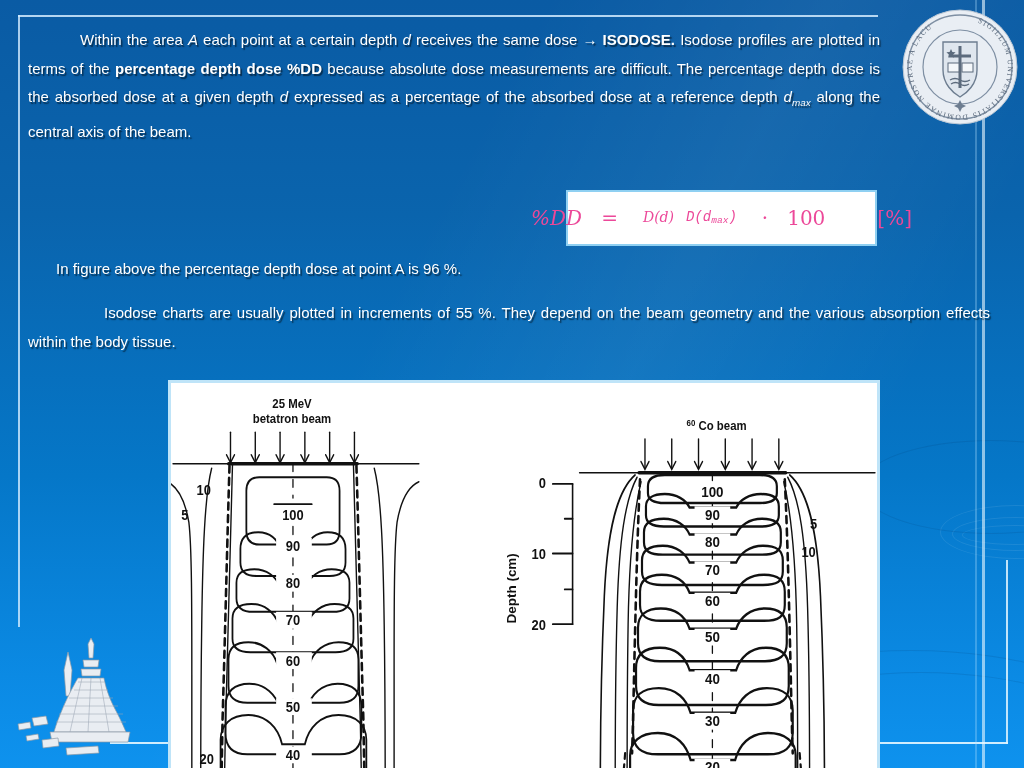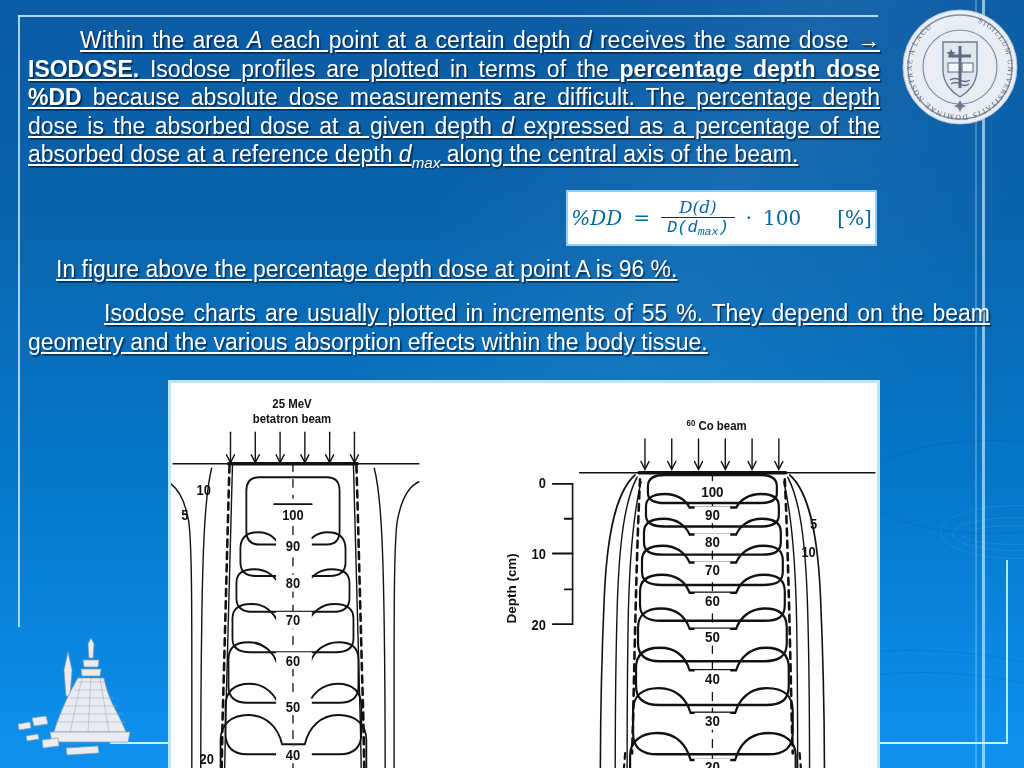--- a/index.html
+++ b/index.html
@@ -28,44 +28,43 @@
   #frame-top{position:absolute;left:18px;top:15px;width:860px;height:2px;background:rgba(210,235,255,0.85);}
   #frame-left{position:absolute;left:18px;top:15px;width:2px;height:612px;background:rgba(210,235,255,0.80);}
   #frame-bottom{position:absolute;left:110px;top:742px;width:898px;height:2px;background:rgba(225,245,255,0.92);}
   #frame-right{position:absolute;left:1006px;top:560px;width:2px;height:184px;background:rgba(225,245,255,0.85);}
   #edge-line-a{position:absolute;left:975px;top:0px;width:2px;height:768px;background:rgba(180,225,255,0.30);}
   #edge-line-b{position:absolute;left:982px;top:0px;width:3px;height:768px;background:rgba(235,248,255,0.60);}
 
   
   #textblock{position:absolute;left:28px;top:26px;width:852px;}
   .para{
-    color:#ffffff;font-size:23px;line-height:28.6px;
+    color:#ffffff;font-size:15px;line-height:28.6px;
     text-align:justify;text-justify:inter-word;
     text-shadow:1.6px 1.6px 1.2px rgba(0,0,0,0.55);
     margin:0;
-    text-decoration:underline;
   }
   .para b{font-weight:bold;}
   .para i{font-style:italic;}
   .indent{display:inline-block;width:52px;}
   sub{font-size:0.66em;font-style:italic;}
 
   #para2{position:absolute;left:56px;top:255px;width:800px;}
   #para2 .para{text-align:left;}
   #para3{position:absolute;left:28px;top:299px;width:962px;}
 
   
   #formula-box{
     position:absolute;left:566px;top:190px;width:311px;height:56px;
     background:#ffffff;border:2px solid #8fd0f2;box-sizing:border-box;
     display:flex;align-items:center;justify-content:center;
   }
-  #formula{font-family:"DejaVu Serif", serif;color:#0369a1;display:flex;align-items:center;gap:11px;font-size:20px;}
+  #formula{font-family:"DejaVu Serif", serif;color:#ec4899;display:flex;align-items:center;gap:19px;font-size:20px;}
   #formula .it{font-style:italic;}
-  .frac{display:inline-flex;flex-direction:column;align-items:center;line-height:1.08;font-size:17px;}
+  .frac{display:inline-flex;flex-direction:row;align-items:center;line-height:1.08;font-size:14px;}
   .frac .num{padding:0 6px;}
   .frac .bar{width:100%;height:1.4px;background:#2b2b2b;margin:1px 0;}
   .frac .den{padding:0 6px;font-family:Liberation Mono, monospace;}
   .fsub{font-size:0.68em;font-style:italic;vertical-align:-0.22em;}
 
   
   #figure-box{
     position:absolute;left:168px;top:380px;width:712px;height:402px;
     background:#ffffff;border:3px solid #bfe4f8;box-sizing:border-box;
   }

